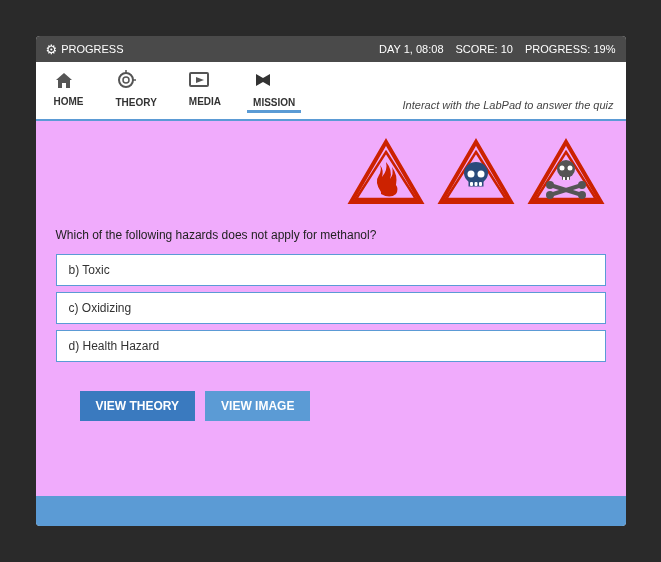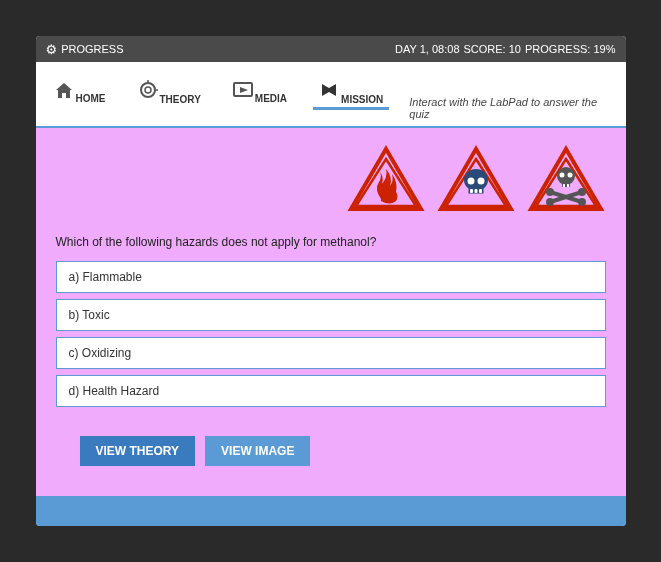--- a/index.html
+++ b/index.html
@@ -34,21 +34,21 @@
       height: 26px;
     }
     .top-bar-left {
       display: flex;
       align-items: center;
       gap: 16px;
     }
     .top-bar-right {
       margin-left: auto;
       display: flex;
-      gap: 4px;
+      gap: 12px;
       font-size: 11px;
     }
     .settings-item, .calculator-item {
       display: flex;
       align-items: center;
       gap: 4px;
       cursor: pointer;
     }
     .gear-unicode {
       font-size: 13px;
@@ -69,22 +69,22 @@
     .nav-bar {
       background: white;
       display: flex;
       align-items: center;
       padding: 6px 12px;
       border-bottom: 2px solid #5b9bd5;
       gap: 20px;
     }
     .nav-item {
       display: flex;
-      flex-direction: row;
-      align-items: flex-end;
+      flex-direction: column;
+      align-items: flex-start;
       gap: 2px;
       cursor: pointer;
       font-size: 10px;
       font-weight: bold;
       color: #333;
       padding: 2px 6px;
       border-bottom: 3px solid transparent;
     }
     .nav-item.active {
       border-bottom: 3px solid #5b9bd5;
@@ -282,21 +282,20 @@
         <circle cx="24" cy="48" r="4" fill="#555"></circle>
         <circle cx="56" cy="48" r="4" fill="#555"></circle>
         <circle cx="24" cy="58" r="4" fill="#555"></circle>
         <circle cx="56" cy="58" r="4" fill="#555"></circle>
       </svg>
     </div>
 
     <p class="question-text">Which of the following hazards does not apply for methanol?</p>
 
     <div class="answer-options">
-      <button class="answer-option">a)  Flammable</button>
       <button class="answer-option">b)  Toxic</button>
       <button class="answer-option">c)  Oxidizing</button>
       <button class="answer-option">d)  Health Hazard</button>
     </div>
 
     <div class="bottom-buttons">
       <button class="btn-theory">VIEW THEORY</button>
       <button class="btn-image">VIEW IMAGE</button>
     </div>
   </div>

